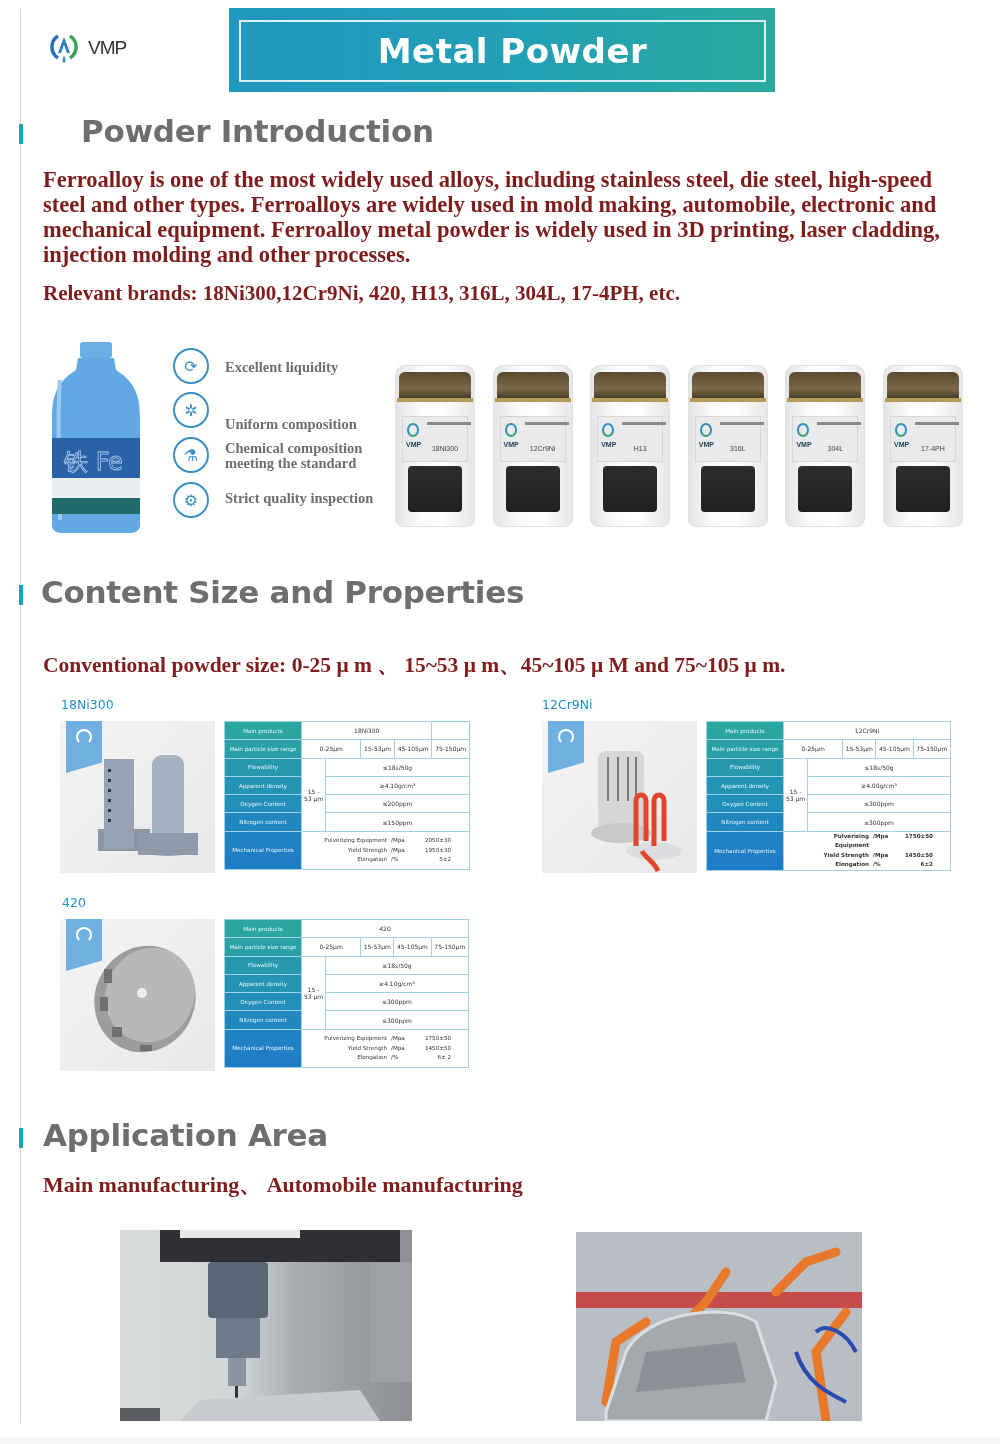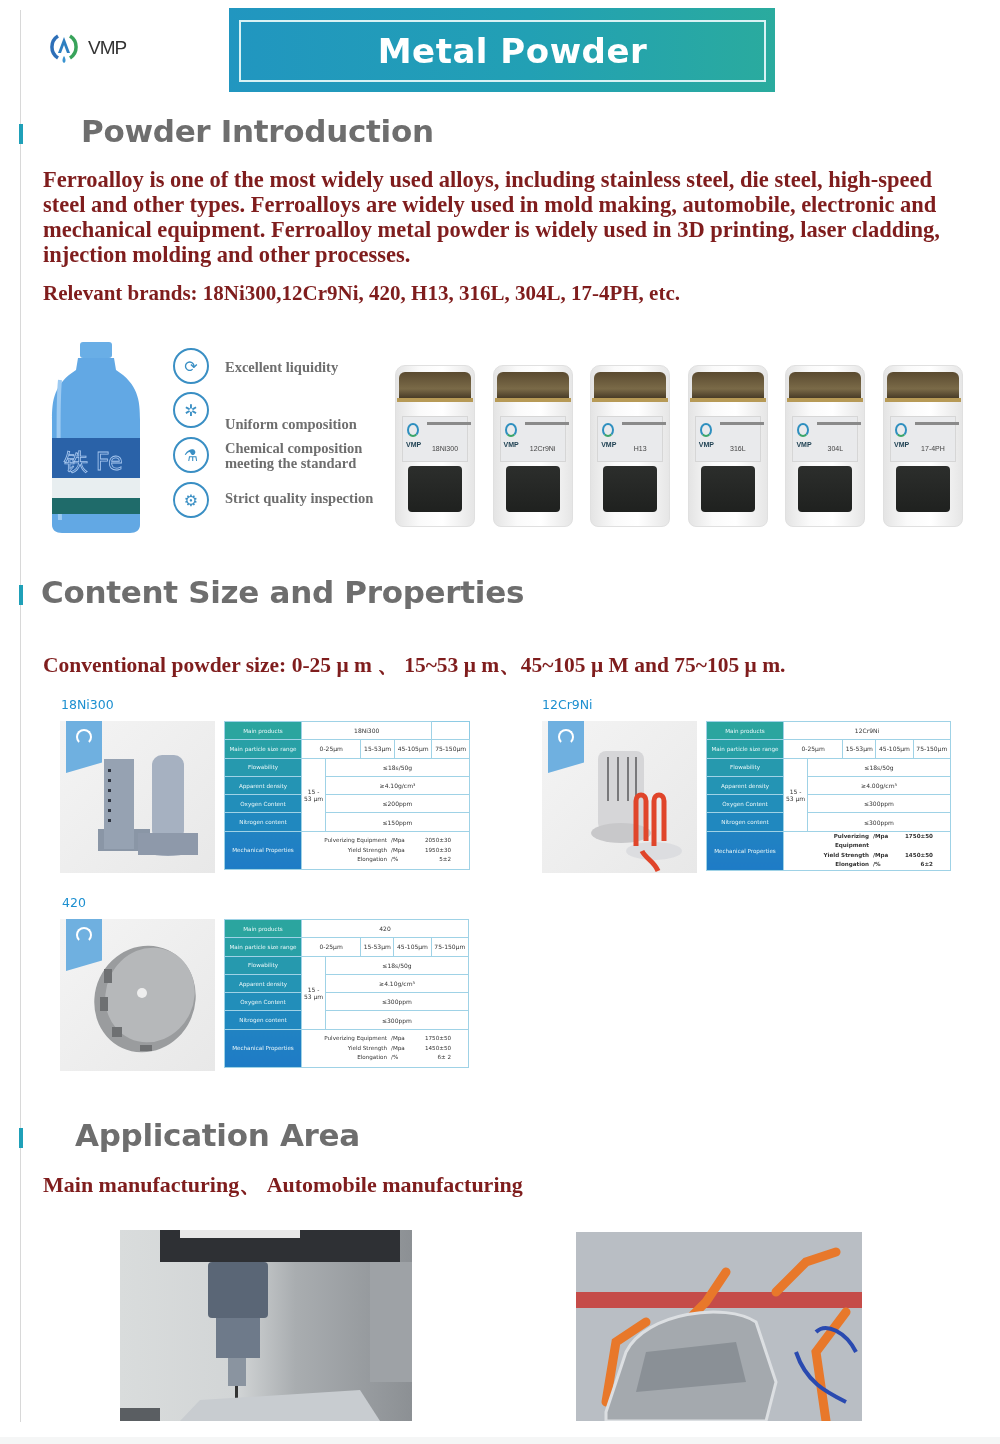--- a/index.html
+++ b/index.html
@@ -411,21 +411,21 @@
       <span class="k">Elongation</span>
             <span>/%</span>
             <span class="v">6± 2</span>
     </div>
         </td>
       </tr>
 </tbody>
   </table>
 
 <div class="sec-bar" style="top:1128px;"></div>
-<div class="sec-title" style="top:1117px; left:43px;margin-left:32px;">Application Area</div>
+<div class="sec-title" style="top:1117px; left:43px;">Application Area</div>
 <div class="abs serif" style="left:43px; top:1170px; font-size:22px;">Main manufacturing、 Automobile manufacturing</div>
 
 <div class="abs app-img1">
   <svg width="292" height="191">
     <rect x="40" y="0" width="240" height="32" fill="#2e3034"></rect>
     <rect x="60" y="0" width="120" height="8" fill="#e8e8e8"></rect>
     <rect x="250" y="32" width="42" height="120" fill="#9ea2a6"></rect>
     <rect x="88" y="32" width="60" height="56" rx="4" fill="#5a6676"></rect>
     <rect x="96" y="88" width="44" height="40" fill="#6e7a8a"></rect>
     <rect x="108" y="128" width="18" height="28" fill="#8a94a0"></rect>

